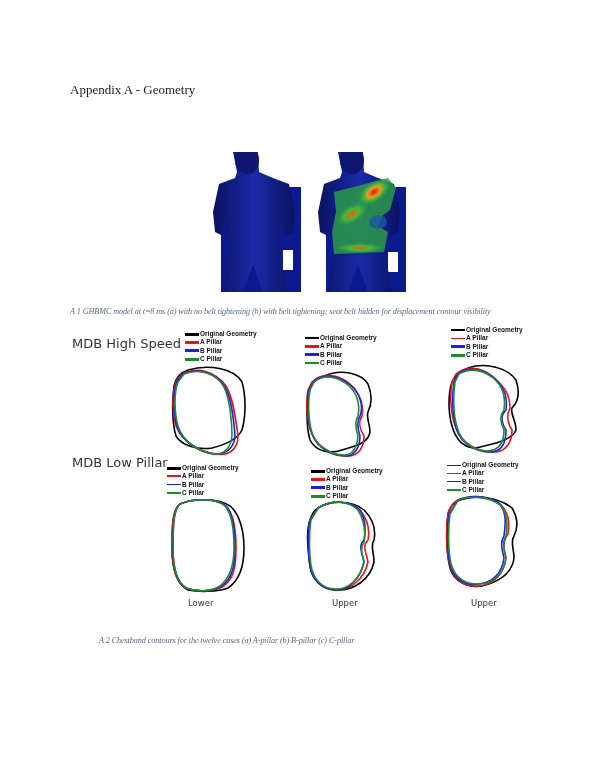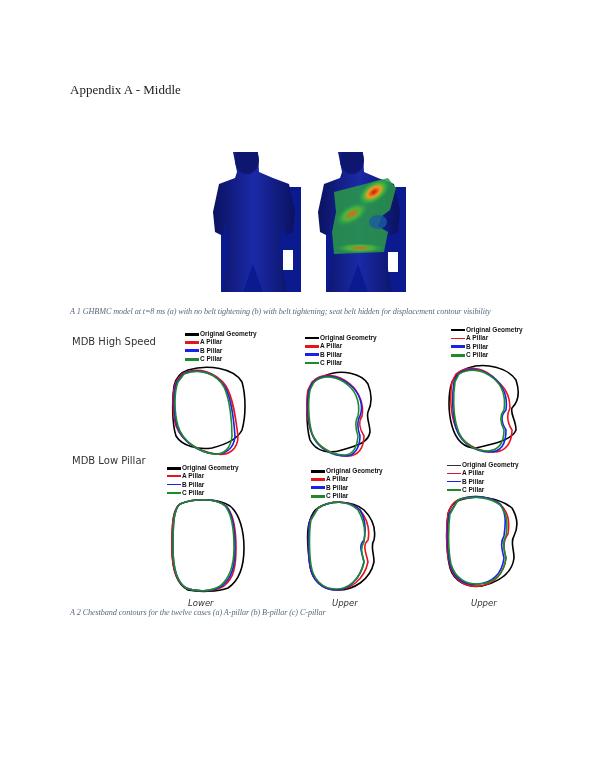--- a/index.html
+++ b/index.html
@@ -1,30 +1,30 @@
 <!DOCTYPE html>
 <html><head>
 <meta charset="utf-8">
 <style>
   html, body { margin:0; padding:0; background:#ffffff; }
   body { width:600px; height:776px; position:relative; overflow:hidden; font-family:"Liberation Serif", serif; }
   .heading { position:absolute; left:70px; top:82px; font-size:13px; color:#222; font-family:"Liberation Serif", serif; }
   .fig1 { position:absolute; left:203px; top:152px; width:205px; height:140px; }
   .cap { position:absolute; left:70px; font-style:italic; font-size:8.2px; color:#5a6a80; font-family:"Liberation Serif", serif; white-space:nowrap; letter-spacing:-0.1px; }
-  .rowlabel { position:absolute; left:72px; font-size:10px; color:#333; font-family:"DejaVu Sans", sans-serif; }
-  .collabel { position:absolute; font-size:8.5px; color:#333; font-family:"DejaVu Sans", sans-serif;font-style:italic; }
+  .rowlabel { position:absolute; left:72px; font-size:13px; color:#333; font-family:"DejaVu Sans", sans-serif; }
+  .collabel { position:absolute; font-size:8.5px; color:#333; font-family:"DejaVu Sans", sans-serif; }
   .legend { position:absolute; font-family:"Liberation Sans", sans-serif; font-size:6.5px; font-weight:bold; color:#111; line-height:8.3px; }
   .legend .li { display:flex; align-items:center; white-space:nowrap; }
   .legend .sw { display:inline-block; width:14px; height:2px; margin-right:1px; }
   .contour { position:absolute; }
 </style>
 </head>
 <body>
 
-<div class="heading">Appendix A - Middle</div>
+<div class="heading">Appendix A - Geometry</div>
 
 <svg class="fig1" viewBox="0 0 205 140" width="205" height="140">
   <defs>
     <radialGradient id="hot1" cx="0.5" cy="0.5" r="0.5">
       <stop offset="0" stop-color="#d81010"></stop>
       <stop offset="0.4" stop-color="#e8a020"></stop>
       <stop offset="0.7" stop-color="#36b040"></stop>
       <stop offset="1" stop-color="#2aa060" stop-opacity="0"></stop>
     </radialGradient>
     <radialGradient id="hot2" cx="0.5" cy="0.5" r="0.5">
@@ -221,13 +221,13 @@
     <path d="M16,6 C30,0 48,2 58,10 C66,18 68,26 66,40 C60,48 62,56 64,64 C62,80 52,90 38,92 C24,94 12,86 8,72 C4,58 4,34 6,20 C8,12 12,8 16,6 Z" stroke="#e8141b"></path>
     <path d="M16,6 C30,0 48,2 58,10 C64,18 64,28 62,42 C58,48 60,56 62,64 C60,80 50,89 36,90 C22,92 12,84 8,70 C5,56 5,34 7,20 Z" stroke="#1a22e8"></path>
     <path d="M16,6 C30,1 48,3 58,11 C65,19 66,28 64,42 C60,48 62,56 64,64 C62,80 52,89 38,90 C24,91 13,84 9,70 C6,56 6,34 8,20 Z" stroke="#1f8a2a"></path>
   </g>
 </svg>
 
 <div class="collabel" style="left:188px; top:598px;">Lower</div>
 <div class="collabel" style="left:332px; top:598px;">Upper</div>
 <div class="collabel" style="left:471px; top:598px;">Upper</div>
 
-<div class="cap" style="top:608px;">A 2 Chestband contours for the twelve cases (a) A-pillar (b) B-pillar (c) C-pillar</div>
+<div class="cap" style="top:636px;margin-left:29px;">A 2 Chestband contours for the twelve cases (a) A-pillar (b) B-pillar (c) C-pillar</div>
 
 </body></html>

